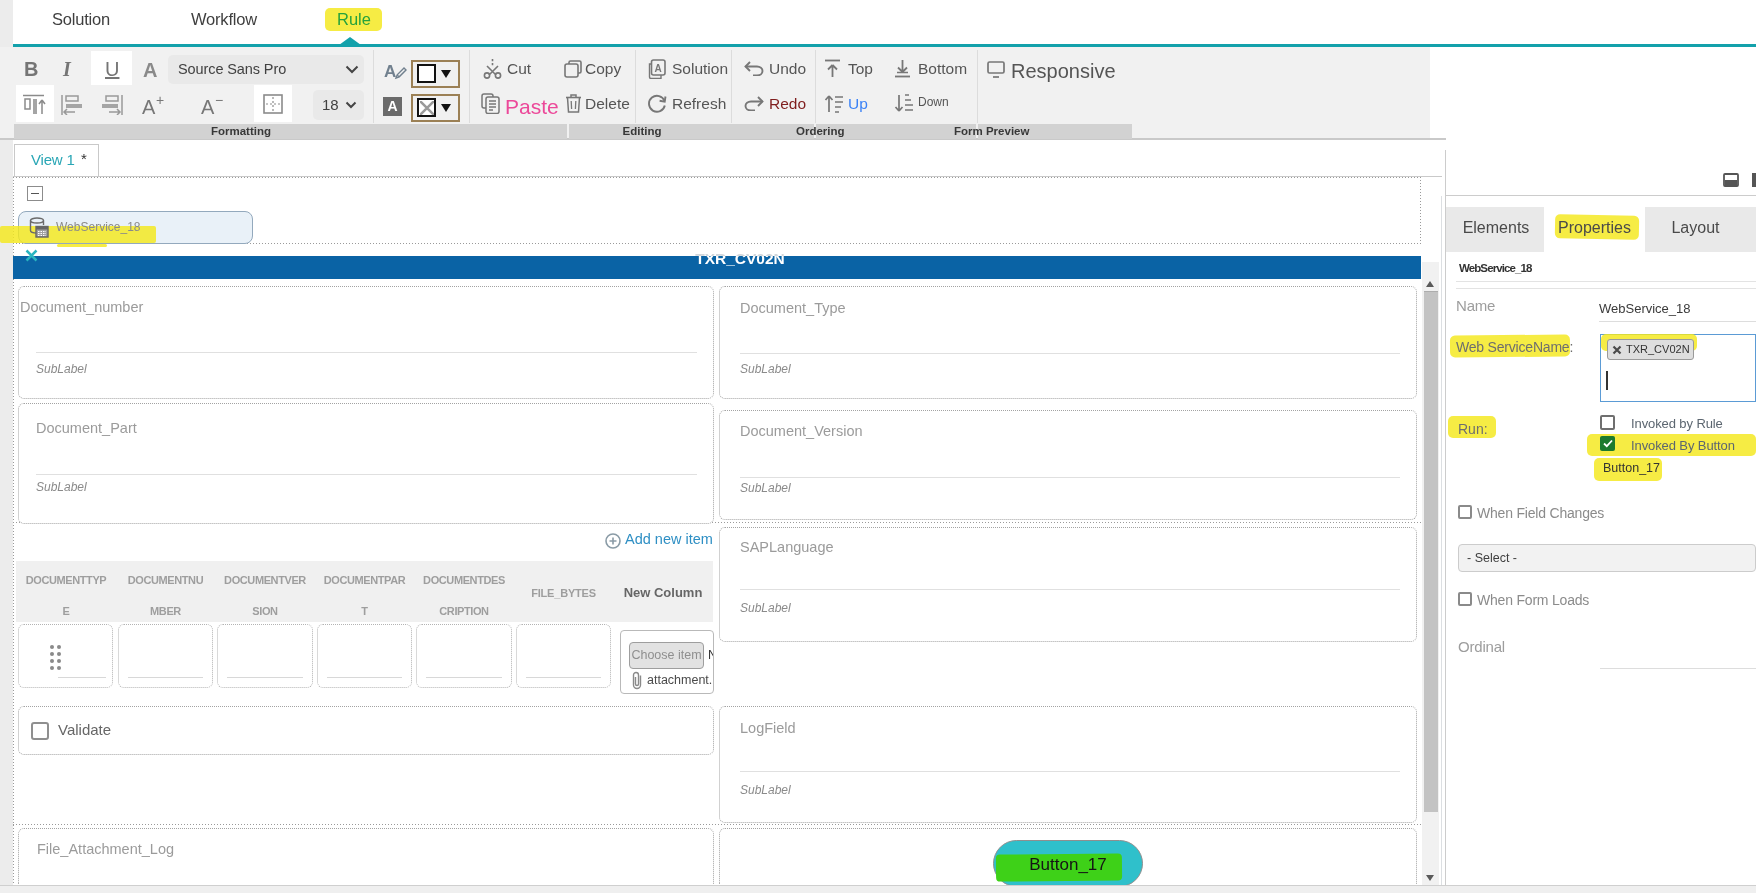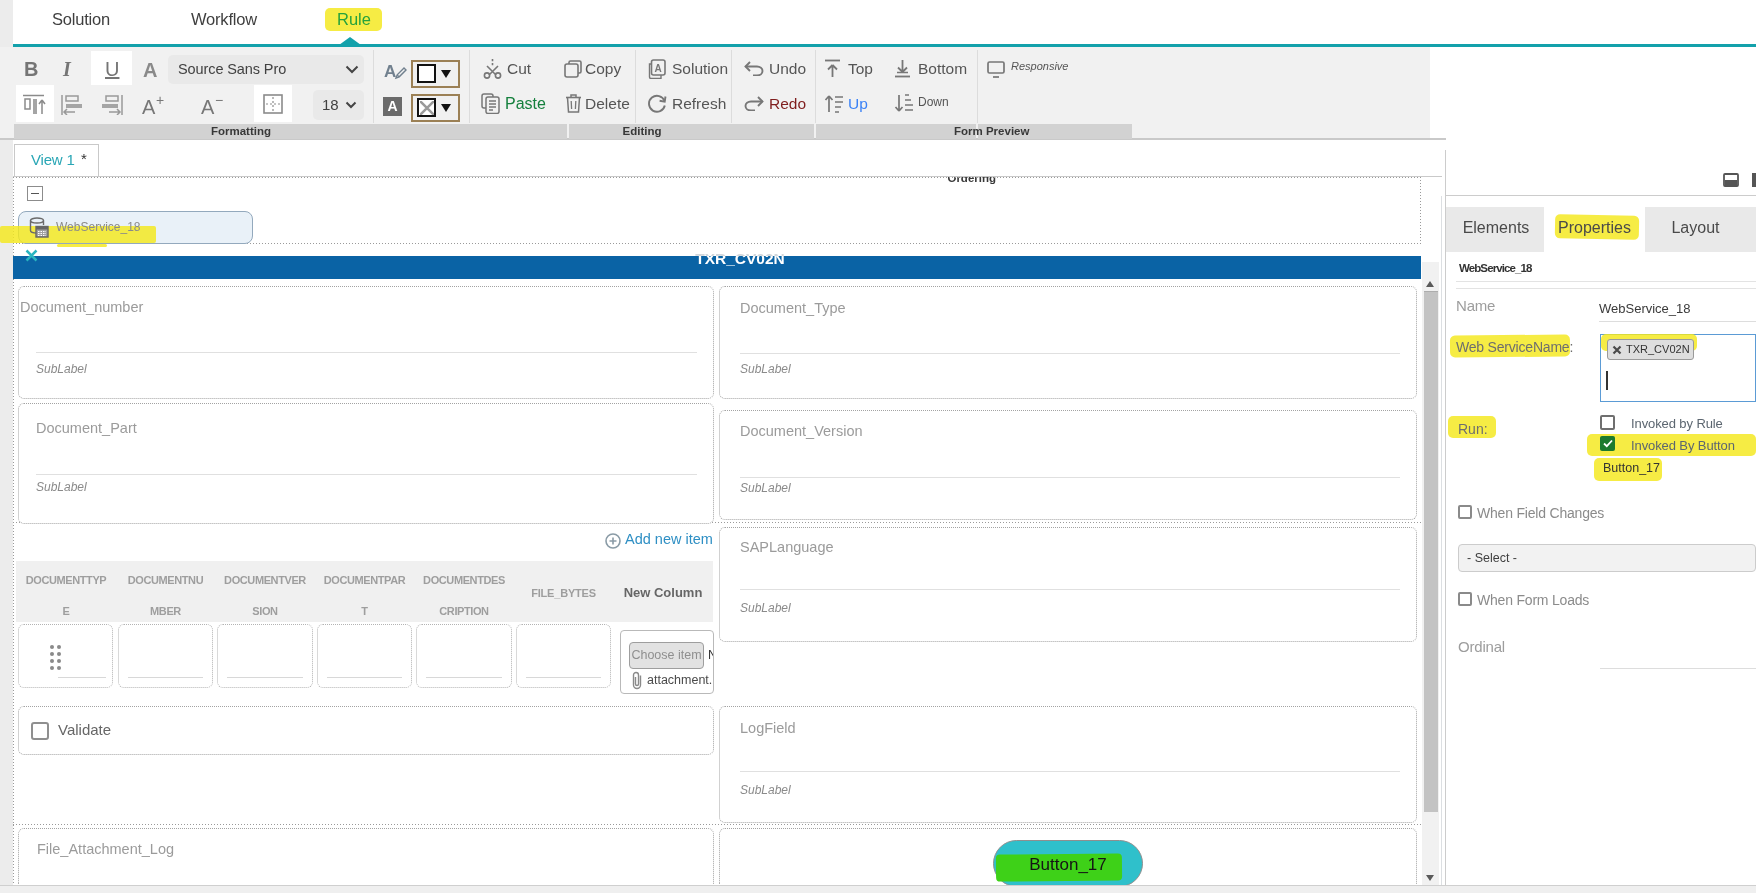--- a/index.html
+++ b/index.html
@@ -38,21 +38,21 @@
 <div class="abs" style="left:731px;top:50px;width:1px;height:73px;background:#dcdcdc;"></div>
 <div class="abs" style="left:815px;top:50px;width:1px;height:73px;background:#dcdcdc;"></div>
 <div class="abs" style="left:977px;top:50px;width:1px;height:73px;background:#dcdcdc;"></div>
 
 <div class="abs" style="left:14px;top:124px;width:553px;height:15px;background:#d2d2d2;"></div>
 <div class="abs" style="left:569px;top:124px;width:245px;height:15px;background:#d2d2d2;"></div>
 <div class="abs" style="left:816px;top:124px;width:160px;height:15px;background:#d2d2d2;"></div>
 <div class="abs" style="left:978px;top:124px;width:154px;height:15px;background:#d2d2d2;"></div>
 <div class="abs" style="left:141px;top:125px;width:200px;text-align:center;font-size:11.5px;font-weight:bold;color:#383838;">Formatting</div>
 <div class="abs" style="left:542px;top:125px;width:200px;text-align:center;font-size:11.5px;font-weight:bold;color:#383838;">Editing</div>
-<div class="abs" style="left:796px;top:125px;width:200px;text-align:right;font-size:11.5px;font-weight:bold;color:#383838;margin-top:47px;">Ordering</div>
+<div class="abs" style="left:796px;top:125px;width:200px;text-align:left;font-size:11.5px;font-weight:bold;color:#383838;">Ordering</div>
 <div class="abs" style="left:954px;top:125px;width:200px;text-align:left;font-size:11.5px;font-weight:bold;color:#383838;">Form Preview</div>
 
 <div id="ribbon-buttons">
 
 <div class="abs" style="left:24px;top:58px;font-size:20px;font-weight:bold;color:#757575;">B</div>
 <div class="abs" style="left:63px;top:58px;font-size:20px;font-style:italic;font-family:'Liberation Serif',serif;font-weight:bold;color:#757575;">I</div>
 <div class="abs" style="left:91px;top:51px;width:41px;height:34px;background:#fff;"></div>
 <div class="abs" style="left:105px;top:58px;font-size:20px;color:#757575;text-decoration:underline;">U</div>
 <div class="abs" style="left:143px;top:59px;font-size:20px;font-weight:bold;color:#8a8a8a;">A</div>
 <div class="abs" style="left:168px;top:55px;width:196px;height:29px;background:#e9e9e9;border-radius:5px;"></div>
@@ -135,21 +135,21 @@
         <path d="M6 1 L1.5 5.5 L6 10" fill="none" stroke="#777" stroke-width="1.9"></path>
         <path d="M1.5 5.5 H13 A5.5 4.5 0 0 1 13 14.5 H9" fill="none" stroke="#777" stroke-width="1.9"></path>
       </svg>
 <div class="abs" style="left:769px;top:60px;font-size:15.5px;color:#555;">Undo</div>
 
 <svg class="abs" style="left:481px;top:93px;" width="19" height="21" viewBox="0 0 19 21">
         <rect x="1" y="1" width="11" height="14" rx="2" fill="none" stroke="#777" stroke-width="1.5"></rect>
         <rect x="5" y="4" width="13" height="16.5" rx="2" fill="#f1f1f1" stroke="#777" stroke-width="1.5"></rect>
         <path d="M8 8 H15 M8 11 H15 M8 14 H15 M8 17 H12" stroke="#777" stroke-width="1.3"></path>
       </svg>
-<div class="abs" style="left:505px;top:95px;font-size:16px;color:#15803d;">Paste</div>
+<div class="abs" style="left:505px;top:95px;font-size:21px;color:#ec4899;">Paste</div>
 <svg class="abs" style="left:565px;top:93px;" width="17" height="20" viewBox="0 0 17 20">
         <path d="M1 4.5 H16" stroke="#777" stroke-width="1.6"></path>
         <path d="M6 4 V2 H11 V4" fill="none" stroke="#777" stroke-width="1.5"></path>
         <path d="M2.5 4.5 L3.5 19 H13.5 L14.5 4.5" fill="none" stroke="#777" stroke-width="1.5"></path>
         <path d="M6.2 8 L6.6 16 M10.8 8 L10.4 16" stroke="#777" stroke-width="1.3"></path>
       </svg>
 <div class="abs" style="left:585px;top:95px;font-size:15.5px;color:#555;">Delete</div>
 <svg class="abs" style="left:647px;top:93px;" width="20" height="20" viewBox="0 0 20 20">
         <path d="M17.5 8 A8 8 0 1 0 17.8 12.5" fill="none" stroke="#777" stroke-width="1.9"></path>
         <path d="M18.5 3.5 L17.7 8.6 L12.6 7.8" fill="none" stroke="#777" stroke-width="1.9"></path>
@@ -180,21 +180,21 @@
 <svg class="abs" style="left:894px;top:94px;" width="20" height="19" viewBox="0 0 20 19">
         <path d="M5 1 V17 M5 17 L1.5 13 M5 17 L8.5 13" stroke="#777" stroke-width="1.7" fill="none"></path>
         <path d="M11 1 H15 M11 6 H17 M11 11 H19 M11 16 H19" stroke="#777" stroke-width="1.5"></path>
       </svg>
 <div class="abs" style="left:918px;top:95px;font-size:12px;color:#555;">Down</div>
 
 <svg class="abs" style="left:987px;top:61px;" width="18" height="17" viewBox="0 0 18 17">
         <rect x="1" y="1" width="16" height="11" rx="1.5" fill="none" stroke="#777" stroke-width="1.7"></rect>
         <path d="M6 16 H12" stroke="#777" stroke-width="1.7"></path>
       </svg>
-<div class="abs" style="left:1011px;top:60px;font-size:11px;color:#555;font-style:italic;">Responsive</div>
+<div class="abs" style="left:1011px;top:60px;font-size:20px;color:#555;">Responsive</div>
 </div>
 
 <div class="abs" style="left:13px;top:141px;width:1432px;height:35px;background:#fff;"></div>
 <div class="abs" style="left:13px;top:176px;width:1429px;height:1px;background:#c9c9c9;"></div>
 <div class="abs" style="left:14px;top:144px;width:85px;height:32px;background:#fff;border:1px solid #c9c9c9;border-bottom:none;"></div>
 <div class="abs" style="left:31px;top:151px;font-size:15px;letter-spacing:-0.2px;color:#29a6b5;">View 1</div>
 <div class="abs" style="left:81px;top:150px;font-size:15px;color:#333;">*</div>
 
 <div id="canvas">
 

